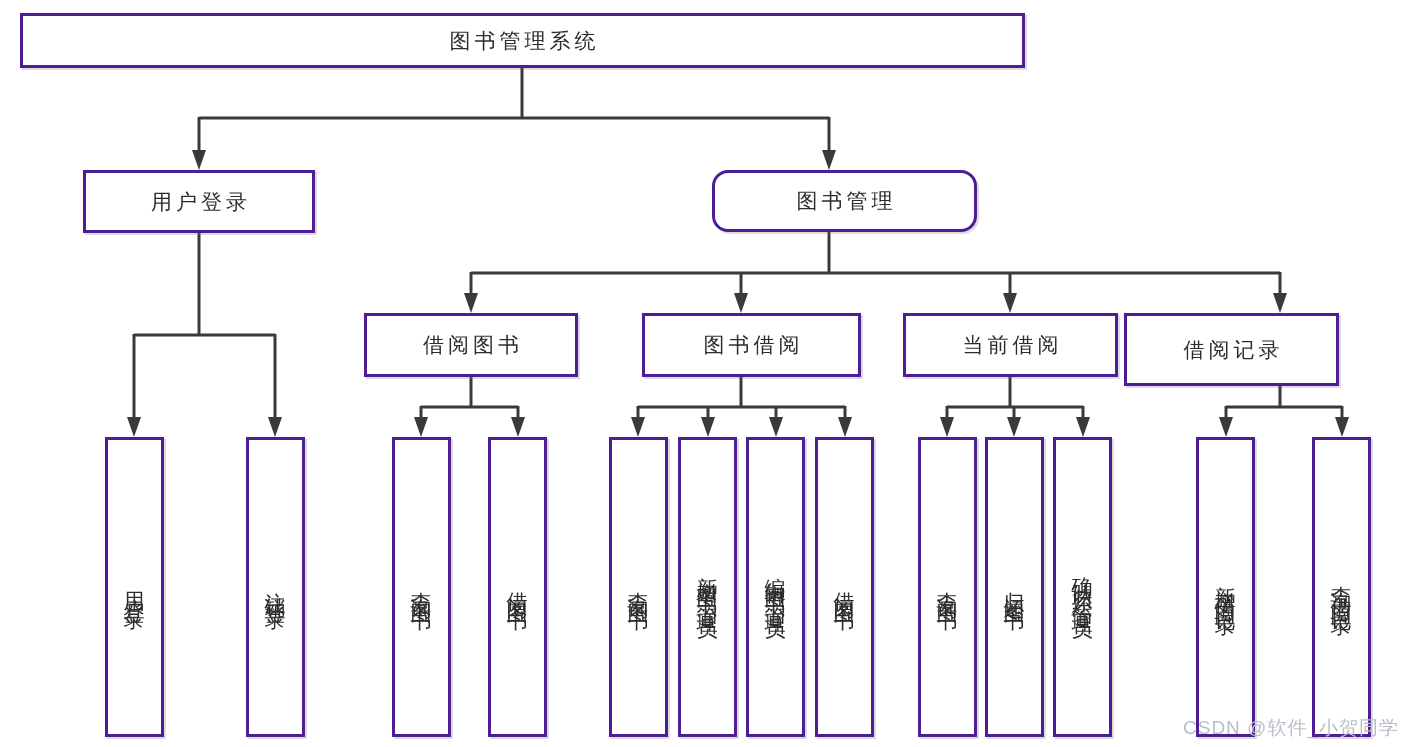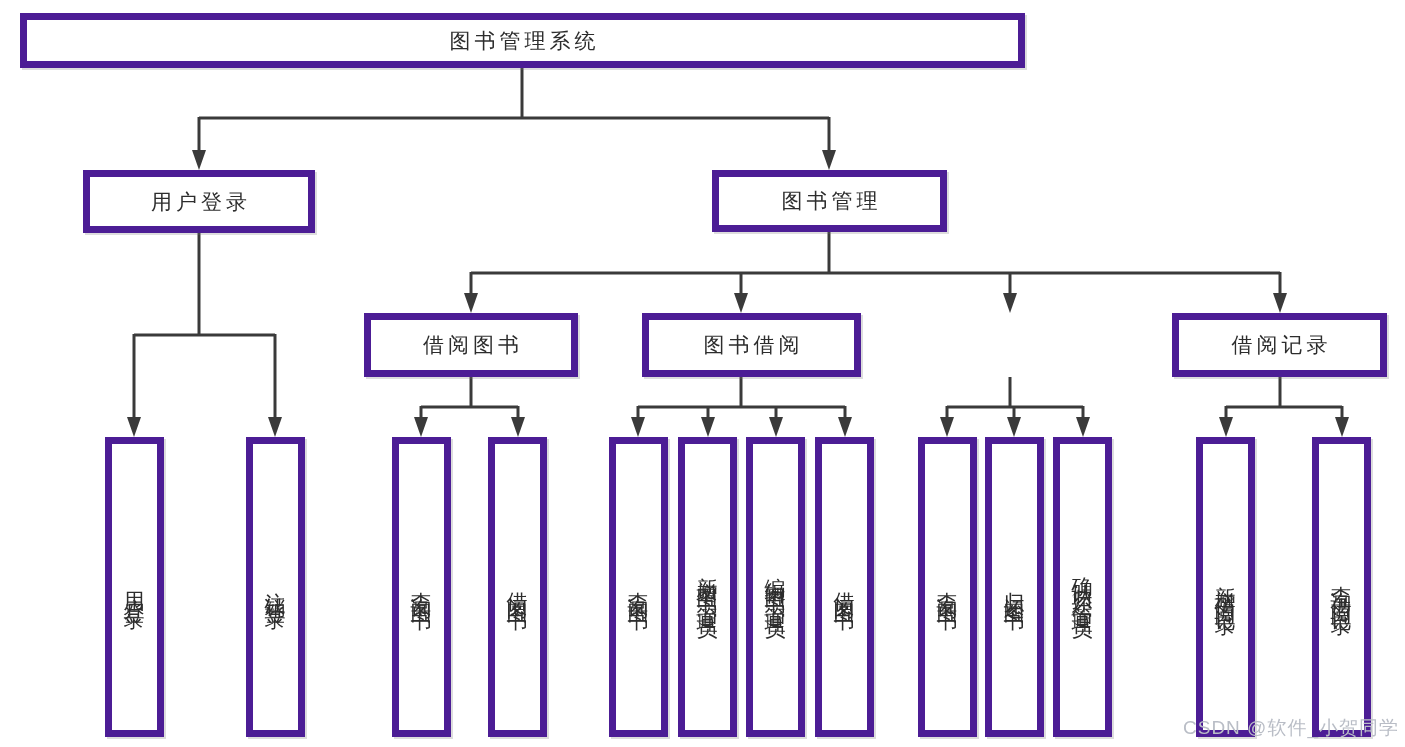--- a/index.html
+++ b/index.html
@@ -9,21 +9,21 @@
     height: 747px;
     background: #ffffff;
     overflow: hidden;
     font-family: "Liberation Sans", "DejaVu Sans", sans-serif;
   }
   .wires { position: absolute; left: 0; top: 0; }
   .node {
     position: absolute;
     box-sizing: border-box;
     background: #ffffff;
-    border: 7px solid #4c1d95;
+    border: 3px solid #4c1d95;
     box-shadow: 2px 2px 0 rgba(120,120,120,0.25);
     display: flex;
     align-items: center;
     justify-content: center;
     color: #2d2d2d;
     font-size: 21px;
     letter-spacing: 4px;
     white-space: nowrap;
     text-indent: 4px; 
   }
@@ -126,31 +126,34 @@
     </g>
   </svg>
 
   <div class="node" style="left:20px; top:13px; width:1005px; height:55px;">
     <span>图书管理系统</span>
   </div>
 
   <div class="node" style="left:83px; top:170px; width:232px; height:63px;">
     <span>用户登录</span>
   </div>
-  <div class="node" style="left:712px; top:170px; width:235px; height:62px;">
+  <div class="node" style="left:712px; top:170px; width:265px; height:62px;border-radius:16px;">
     <span>图书管理</span>
   </div>
 
   <div class="node" style="left:364px; top:313px; width:214px; height:64px;">
     <span>借阅图书</span>
   </div>
   <div class="node" style="left:632px; top:313px; width:219px; height:64px;margin-left:10px;">
     <span>图书借阅</span>
   </div>
-  <div class="node" style="left:1172px; top:313px; width:215px; height:64px;">
+  <div class="node" style="left:903px; top:313px; width:215px; height:64px;">
+    <span>当前借阅</span>
+  </div>
+  <div class="node" style="left:1124px; top:313px; width:215px; height:73px;">
     <span>借阅记录</span>
   </div>
 
   <div class="node v" style="left:105px; top:437px; width:59px; height:300px;">
     <span>用户登录</span>
   </div>
   <div class="node v" style="left:246px; top:437px; width:59px; height:300px;">
     <span>注销登录</span>
   </div>
 

